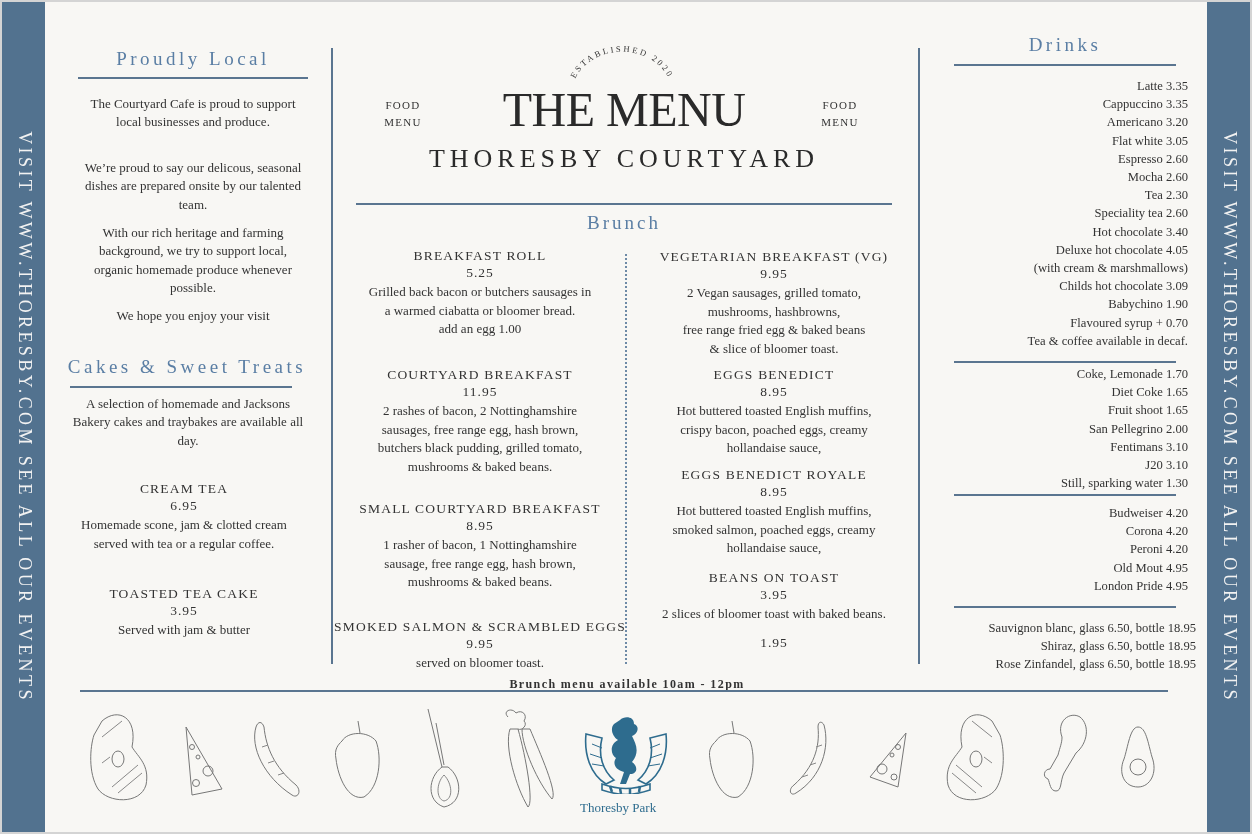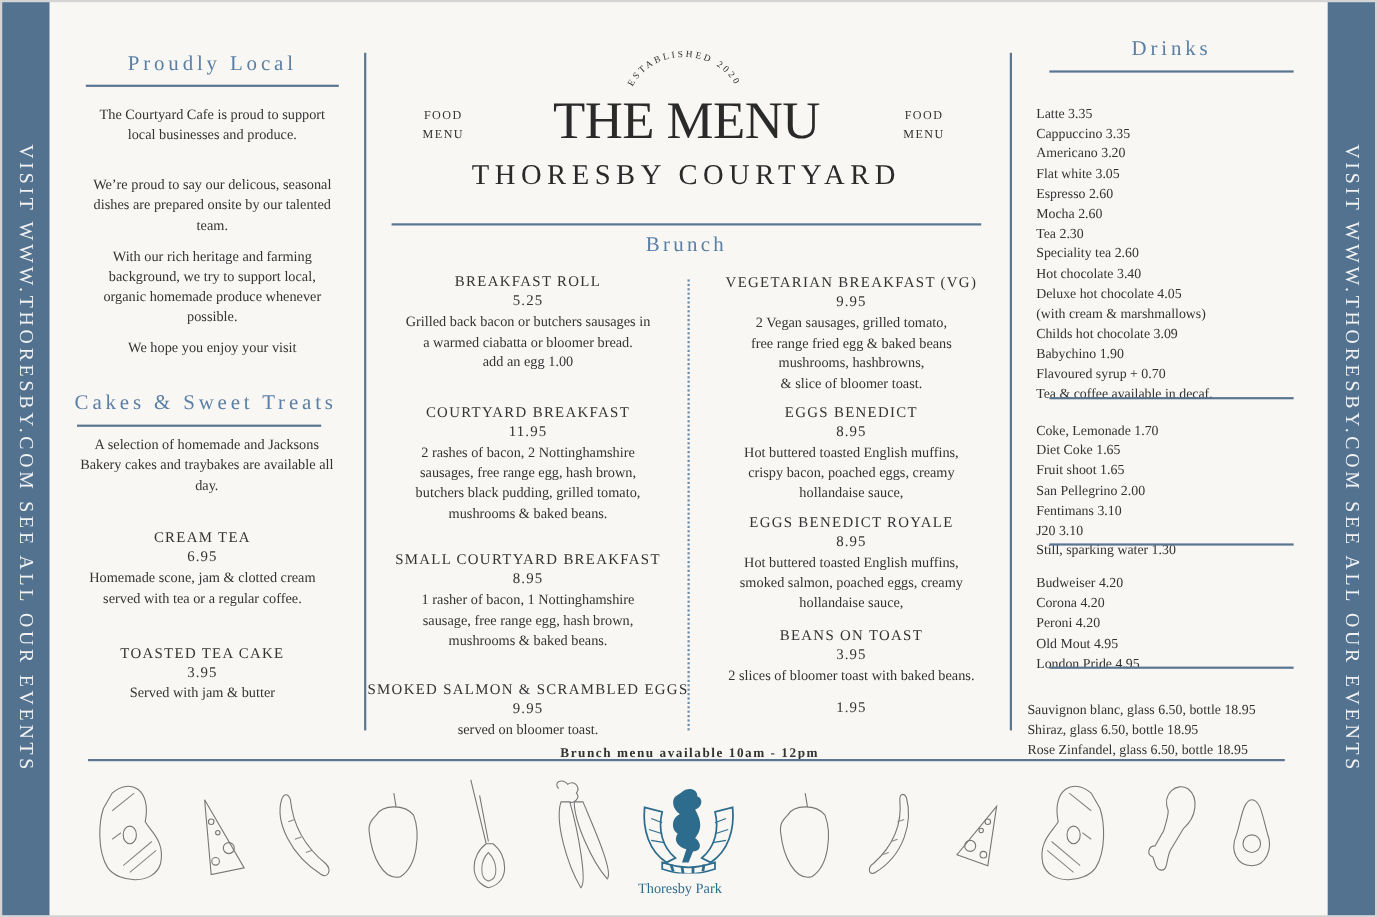--- a/index.html
+++ b/index.html
@@ -15,21 +15,21 @@
   .rule { position: absolute; height: 2px; background: #5a7590; }
   .vrule { position: absolute; width: 2px; background: #5a7590; }
   .dotted { position: absolute; width: 0; border-left: 2px dotted #6e8aa6; }
 
   .para { position: absolute; text-align: center; font-family: "Liberation Serif", serif; font-size: 13px; line-height: 18.3px; color: #333; }
   .item { position: absolute; text-align: center; font-family: "Liberation Serif", serif; }
   .item .name { font-size: 13.5px; letter-spacing: 1.2px; color: #333; line-height: 16px; }
   .item .price { font-size: 13.5px; letter-spacing: 1px; color: #333; line-height: 17px; }
   .item .desc { font-size: 13px; line-height: 18.5px; color: #333; margin-top: 2px; }
 
-  .drink-list { position: absolute; text-align: left; font-family: "Liberation Serif", serif; font-size: 12.6px; line-height: 18.2px; color: #333; margin-top: 17px; }
+  .drink-list { position: absolute; text-align: right; font-family: "Liberation Serif", serif; font-size: 12.6px; line-height: 18.2px; color: #333; }
 
   .food-menu { position: absolute; font-family: "Liberation Serif", serif; font-size: 11px; letter-spacing: 1.3px; line-height: 17px; color: #333; text-align: center; }
   .title { position: absolute; left: 350px; width: 544px; text-align: center; font-family: "Liberation Serif", serif; color: #2a2a2a; }
   .established { position: absolute; left: 560px; top: 28px; width: 120px; height: 60px; }
   .footnote { position: absolute; left: 335px; width: 580px; text-align: center; font-family: "Liberation Serif", serif; font-size: 12px; letter-spacing: 1.4px; color: #333; }
 
   .illus { position: absolute; top: 705px; }
   .logo { position: absolute; left: 578px; top: 712px; width: 92px; text-align: left; }
   .logo-name { font-family: "Liberation Serif", serif; font-size: 13px; color: #2e6c8e; margin-top: 2px; }
 </style>
@@ -130,22 +130,22 @@
     <div class="desc">
       <div>served on bloomer toast.</div>
     </div>
   </div>
 
   <div class="item" style="left:630px; top:247px; width:284px;">
     <div class="name">VEGETARIAN BREAKFAST (VG)</div>
     <div class="price">9.95</div>
     <div class="desc">
       <div>2 Vegan sausages, grilled tomato,</div>
+      <div>mushrooms, hashbrowns,</div>
       <div>free range fried egg &amp; baked beans</div>
-      <div>mushrooms, hashbrowns,</div>
       <div>&amp; slice of bloomer toast.</div>
     </div>
   </div>
   <div class="item" style="left:630px; top:365px; width:284px;">
     <div class="name">EGGS BENEDICT</div>
     <div class="price">8.95</div>
     <div class="desc">
       <div>Hot buttered toasted English muffins,</div>
       <div>crispy bacon, poached eggs, creamy</div>
       <div>hollandaise sauce,</div>

